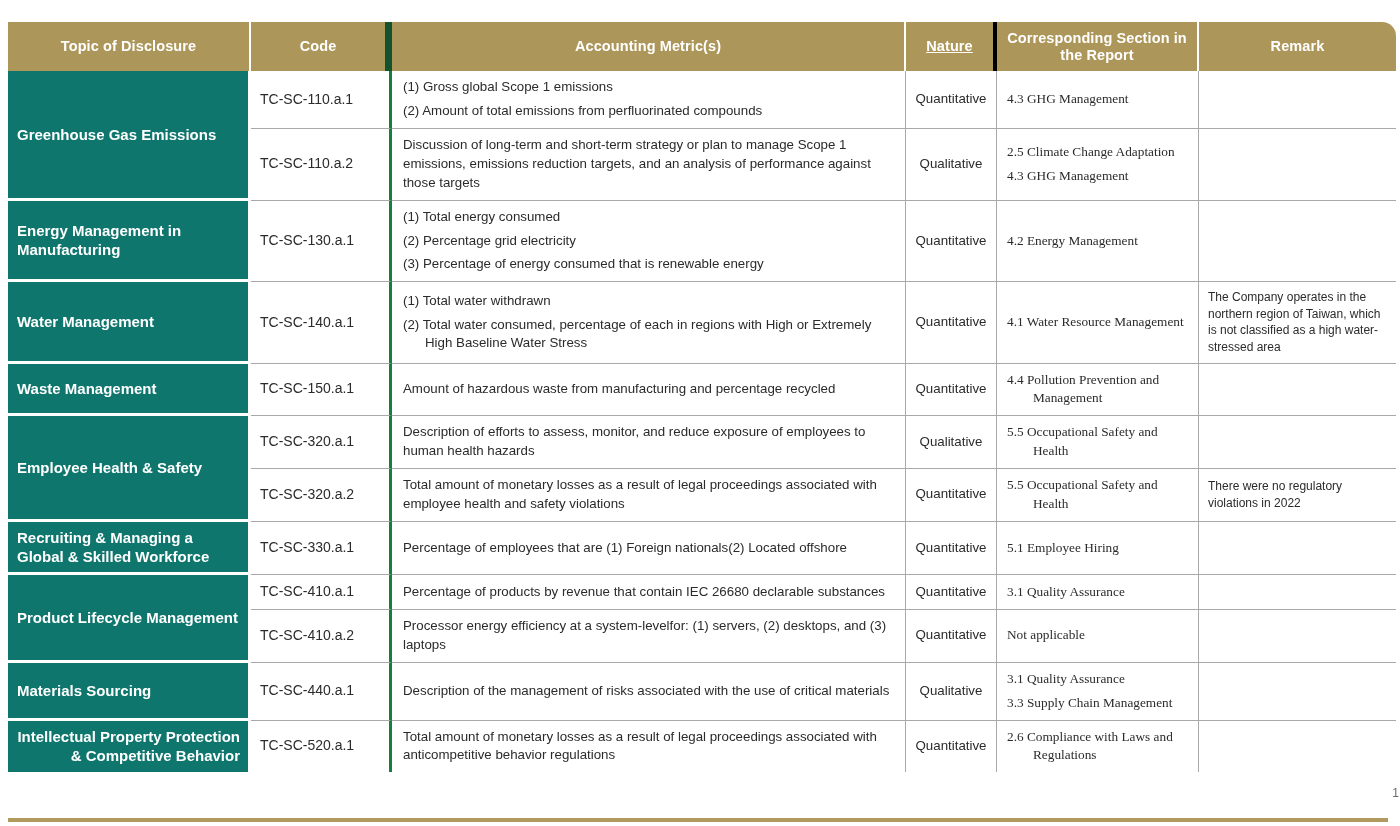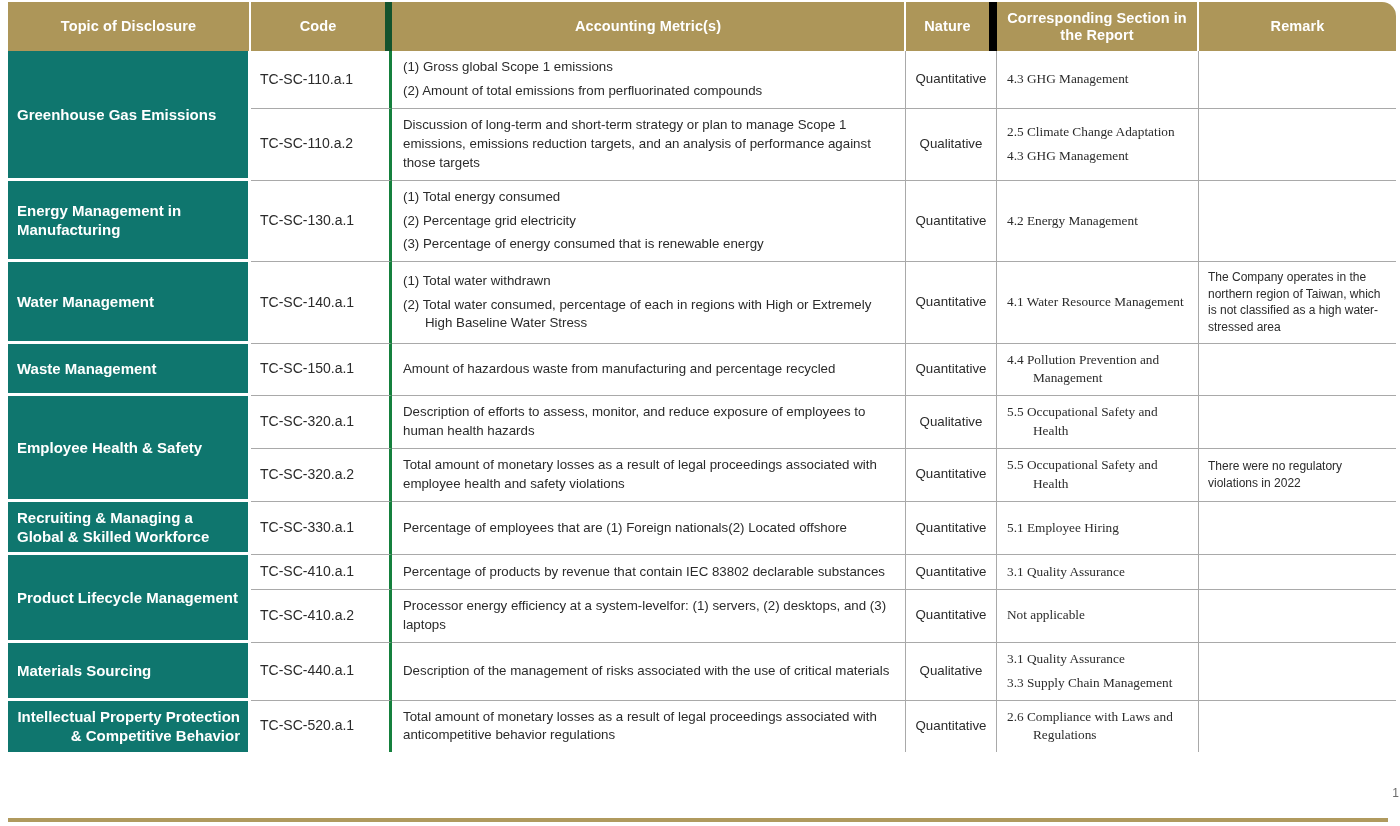--- a/index.html
+++ b/index.html
@@ -11,21 +11,21 @@
     font-family: "Liberation Sans", sans-serif;
     overflow: hidden;
   }
   .page {
     position: relative;
     width: 1400px; height: 826px;
     background: #ffffff;
   }
   .table-wrap {
     position: absolute;
-    left: 8px; top: 2px;
+    left: 8px; top: 22px;
     width: 1388px;
   }
   table.sasb {
     border-collapse: separate;
     border-spacing: 0;
     width: 1388px;
     table-layout: fixed;
   }
   
   thead th {
@@ -37,21 +37,21 @@
     vertical-align: middle;
     padding: 8px 4px;
     height: 45px;
     line-height: 1.15;
     border: none;
     letter-spacing: 0.1px;
   }
   thead th.th-topic { border-right: 2px solid #ffffff; }
   thead th.th-code { border-right: 7px solid #14532d; }
   thead th.th-metric { border-right: 2px solid #ffffff; }
-  thead th.th-nature { border-right: 8px solid #000000; }
+  thead th.th-nature { border-right: 4px solid #000000; text-decoration: underline; }
   thead th.th-section { border-right: 2px solid #ffffff; }
   thead th.th-remark { border-top-right-radius: 14px; }
 
   
   td.topic {
     background: #0f766e;
     color: #ffffff;
     font-size: 15px;
     font-weight: bold;
     vertical-align: middle;
@@ -270,21 +270,21 @@
             <td class="nature">Quantitative</td>
             <td class="section">
               <span class="sec-ln">5.1 Employee Hiring</span>
             </td>
             <td class="remark"></td>
           </tr>
           <tr>
             <td class="topic" rowspan="2">Product Lifecycle Management</td>
             <td class="code">TC-SC-410.a.1</td>
             <td class="metric">
-              <span class="plain">Percentage of products by revenue that contain IEC 83802 declarable substances</span>
+              <span class="plain">Percentage of products by revenue that contain IEC 26680 declarable substances</span>
             </td>
             <td class="nature">Quantitative</td>
             <td class="section">
               <span class="sec-ln">3.1 Quality Assurance</span>
             </td>
             <td class="remark"></td>
           </tr>
           <tr>
             <td class="code">TC-SC-410.a.2</td>
             <td class="metric">

